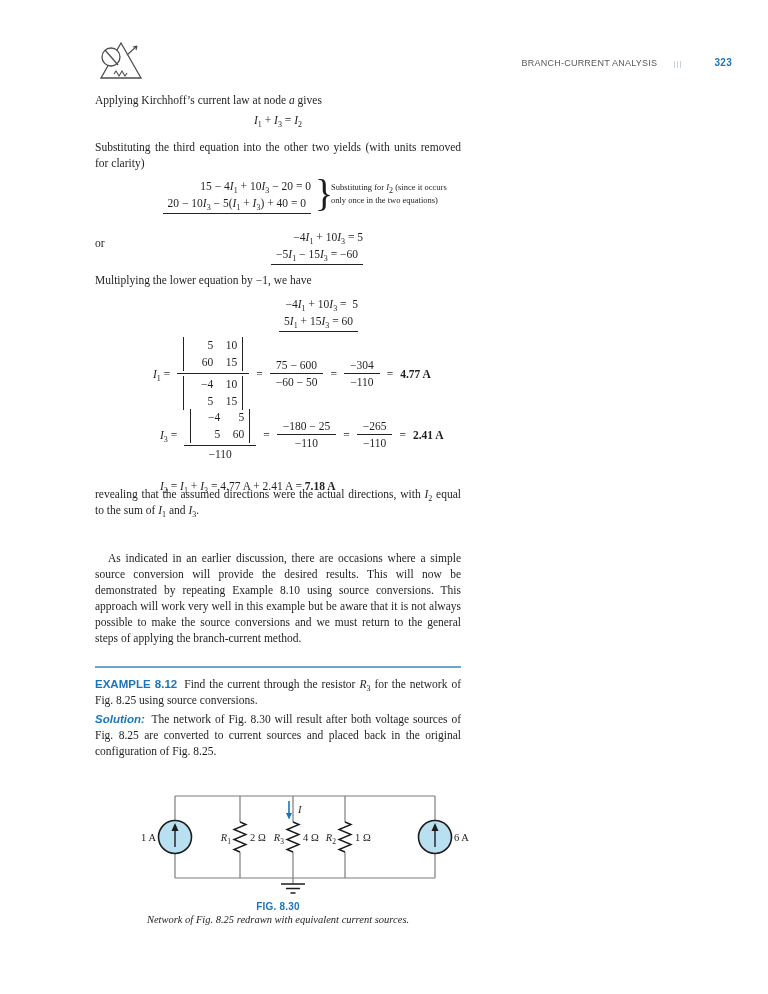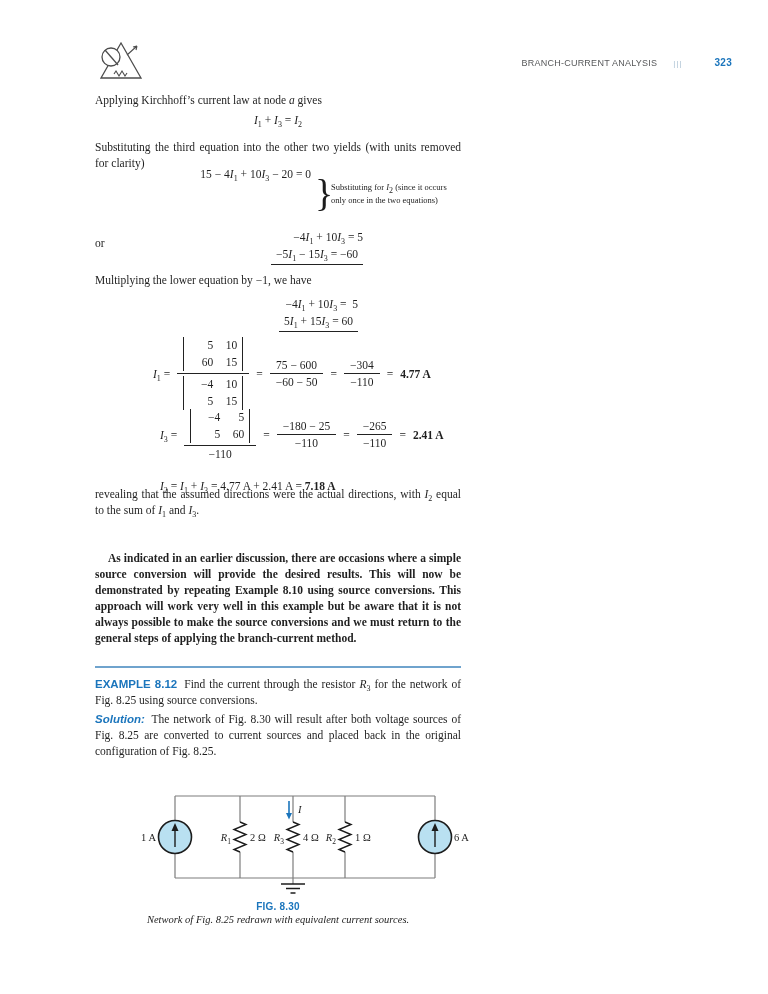--- a/index.html
+++ b/index.html
@@ -6,21 +6,21 @@
   .page{position:relative;width:768px;height:994px;background:#fff;overflow:hidden;
         font-family:"Liberation Serif",serif;color:#1f1f1f;}
   .logo{position:absolute;left:94px;top:36px;}
   .header{position:absolute;top:57px;right:36px;font-family:"Liberation Sans",sans-serif;
           font-size:9px;color:#57585a;letter-spacing:.25px;display:flex;align-items:baseline;gap:16px;}
   .header .sep{color:#a9c0d2;font-size:8px;letter-spacing:1px;}
   .header .pnum{color:#1b75bc;font-weight:bold;font-size:10px;margin-left:16px;}
   .col{position:absolute;left:95px;top:0;width:366px;height:994px;}
   .para{position:absolute;left:0;width:366px;margin:0;text-align:justify;
         font-size:11.5px;line-height:16px;}
-  .para.ind{text-indent:13px;font-weight:bold;}
+  .para.ind{text-indent:13px;}
   .eqc{position:absolute;left:0;width:366px;text-align:center;font-size:11.5px;}
   .sys{position:absolute;text-align:right;font-size:11.5px;}
   .eline{display:block;line-height:17px;}
   .eline span{display:inline-block;}
   .eline.u span{border-bottom:1.2px solid #222;padding:0 5px 1px;}
   .brace{position:absolute;font-size:38px;line-height:38px;font-weight:400;color:#1c1c1c;}
   .sidenote{position:absolute;font-size:8.5px;line-height:12.5px;color:#1c1c1c;width:175px;}
   .nline{display:block;}
   .orlbl{position:absolute;left:0;font-size:11.5px;}
   .mathrow{position:absolute;display:flex;align-items:center;gap:7px;font-size:11.5px;white-space:nowrap;}
@@ -64,22 +64,23 @@
   </div>
 
   <div class="col">
 
     <p class="para" style="top:92px">Applying Kirchhoff’s current law at node <i>a</i> gives</p>
 
     <div class="eqc" style="top:114px"><i>I</i><sub>1</sub> + <i>I</i><sub>3</sub> = <i>I</i><sub>2</sub></div>
 
     <p class="para" style="top:139px">Substituting the third equation into the other two yields (with units removed for clarity)</p>
 
-    <div class="sys" style="top:166px;left:20px;width:196px">
+    <div class="sys" style="top:178px;left:20px;width:196px">
       <span class="eline"><span>15 − 4<i>I</i><sub>1</sub> + 10<i>I</i><sub>3</sub> − 20 = 0</span></span>
+      <span class="eline u"><span>20 − 10<i>I</i><sub>3</sub> − 5(<i>I</i><sub>1</sub> + <i>I</i><sub>3</sub>) + 40 = 0</span></span>
     </div>
     <div class="brace" style="top:174px;left:220px">}</div>
     <div class="sidenote" style="top:181px;left:236px">
       <span class="nline">Substituting for <i>I</i><sub>2</sub> (since it occurs</span>
       <span class="nline">only once in the two equations)</span>
     </div>
 
     <div class="orlbl" style="top:237px">or</div>
     <div class="sys" style="top:229px;left:140px;width:128px">
       <span class="eline"><span>−4<i>I</i><sub>1</sub> + 10<i>I</i><sub>3</sub> = 5</span></span>

